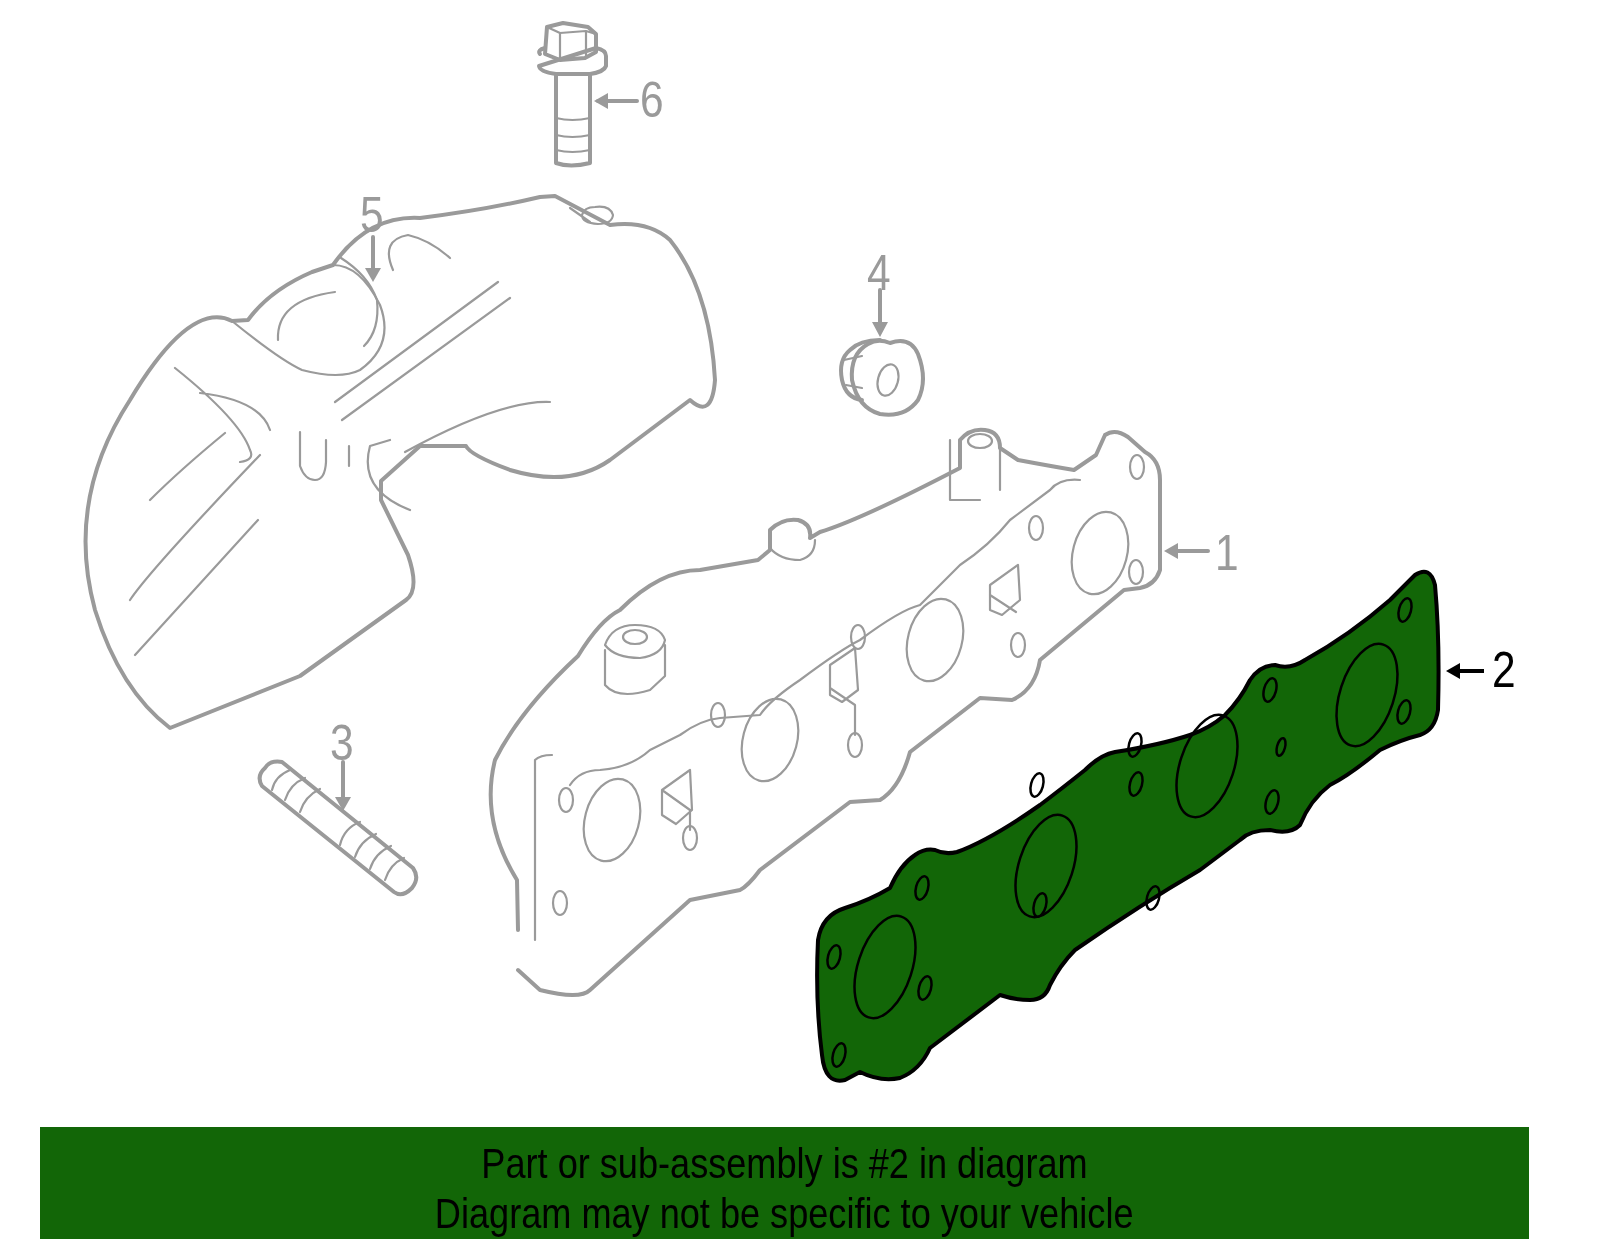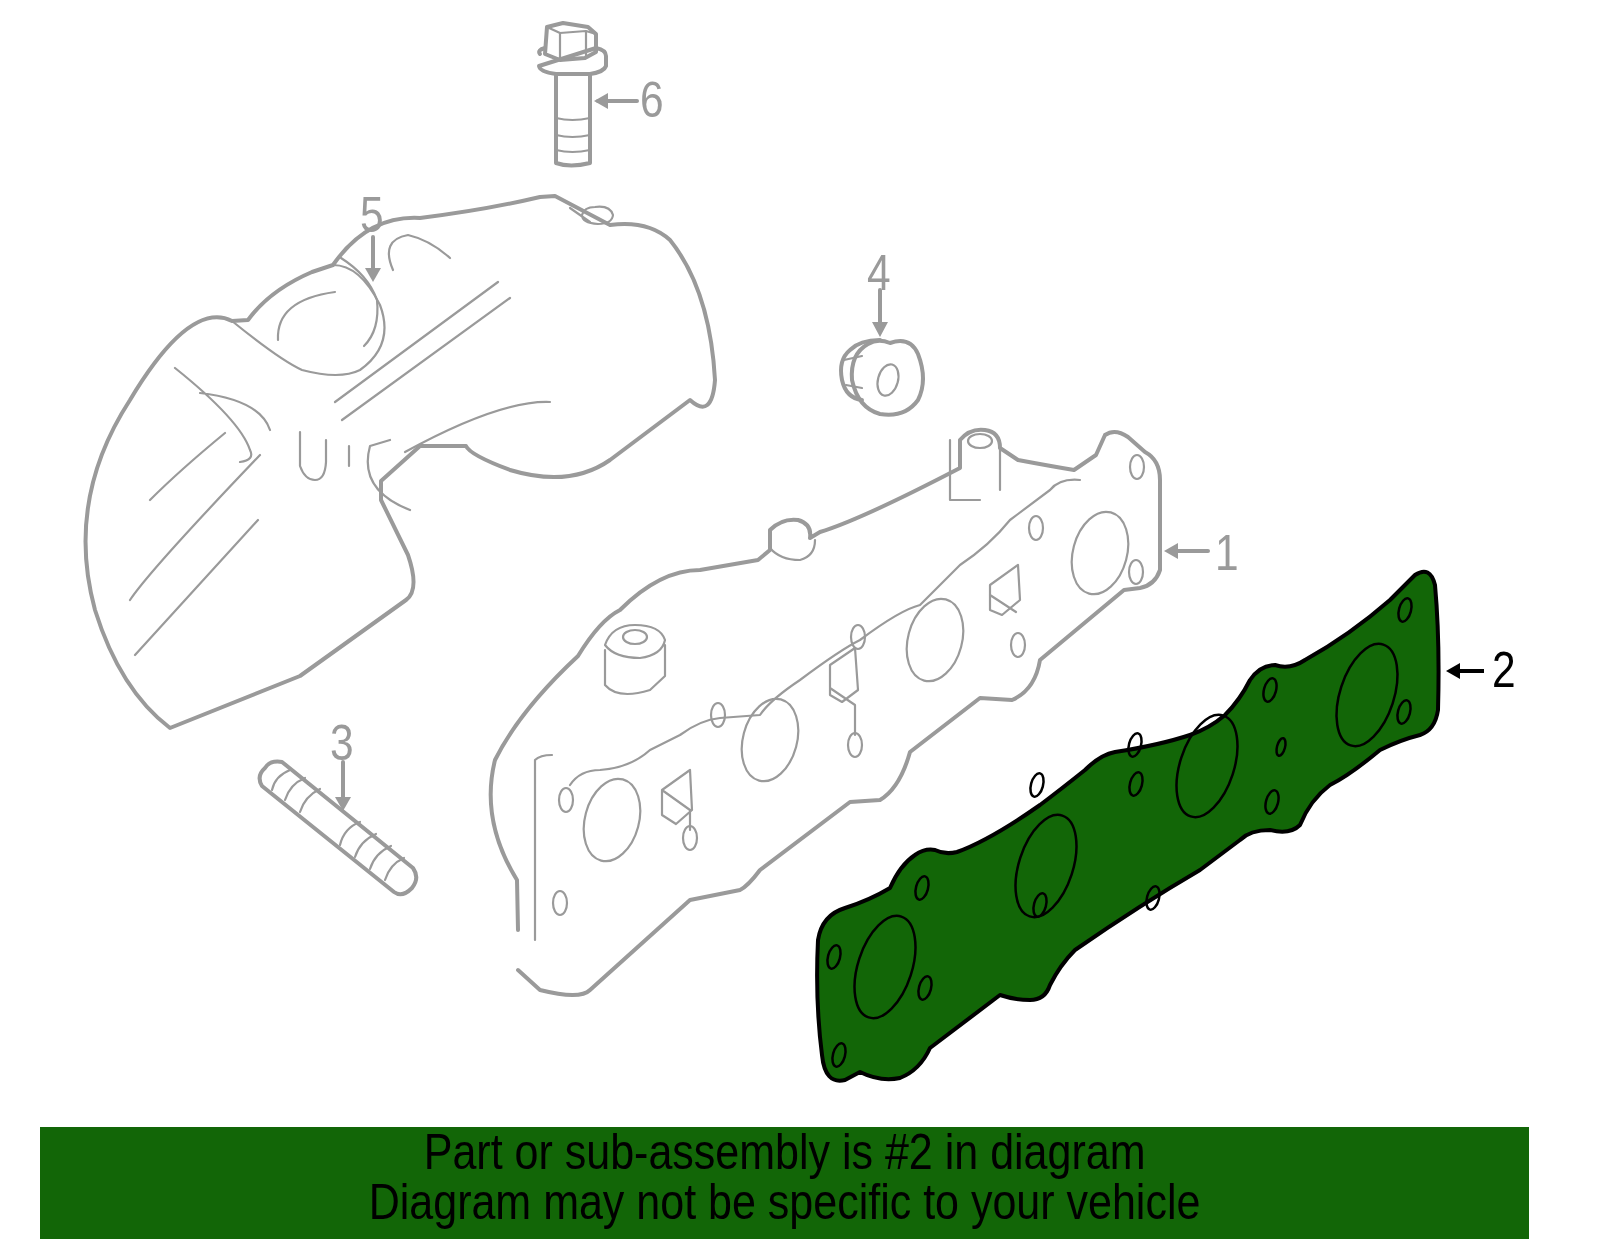--- a/index.html
+++ b/index.html
@@ -6,22 +6,22 @@
     body { width: 1600px; height: 1249px; position: relative; overflow: hidden; font-family: "Liberation Sans", sans-serif; }
     #diagram { position: absolute; left: 0; top: 0; width: 1600px; height: 1249px; }
     .g { fill: none; stroke: #9a9a9a; stroke-linecap: round; stroke-linejoin: round; }
     .g-thick { stroke-width: 4; }
     .g-thin { stroke-width: 2.2; }
     .callout-num { position: absolute; font-family: "Liberation Sans", sans-serif; font-size: 50px; line-height: 1; color: #9a9a9a; transform: scaleX(0.85); transform-origin: left top; }
     .callout-num.active { color: #000000; }
     .banner {
       position: absolute; left: 40px; top: 1127px; width: 1489px; height: 112px;
       background: #126607; color: #000000; text-align: center;
-      font-family: "Liberation Sans", sans-serif; font-size: 50px; line-height: 50px;
-      display: flex; flex-direction: column; justify-content: flex-start; align-items: center;
+      font-family: "Liberation Sans", sans-serif; font-size: 42px; line-height: 50px;
+      display: flex; flex-direction: column; justify-content: flex-end; align-items: center;
     }
     .banner span { display: block; transform: scaleX(0.86); }
   </style>
 </head>
 <body>
 
 <svg id="diagram" viewBox="0 0 1600 1249" xmlns="http://www.w3.org/2000/svg">
 
   <g>
     <path class="g g-thick" d="M547 27 L563 23 L588 27 L596 34 L596 52 L585 58 L560 60 L545 54 Z"></path>

